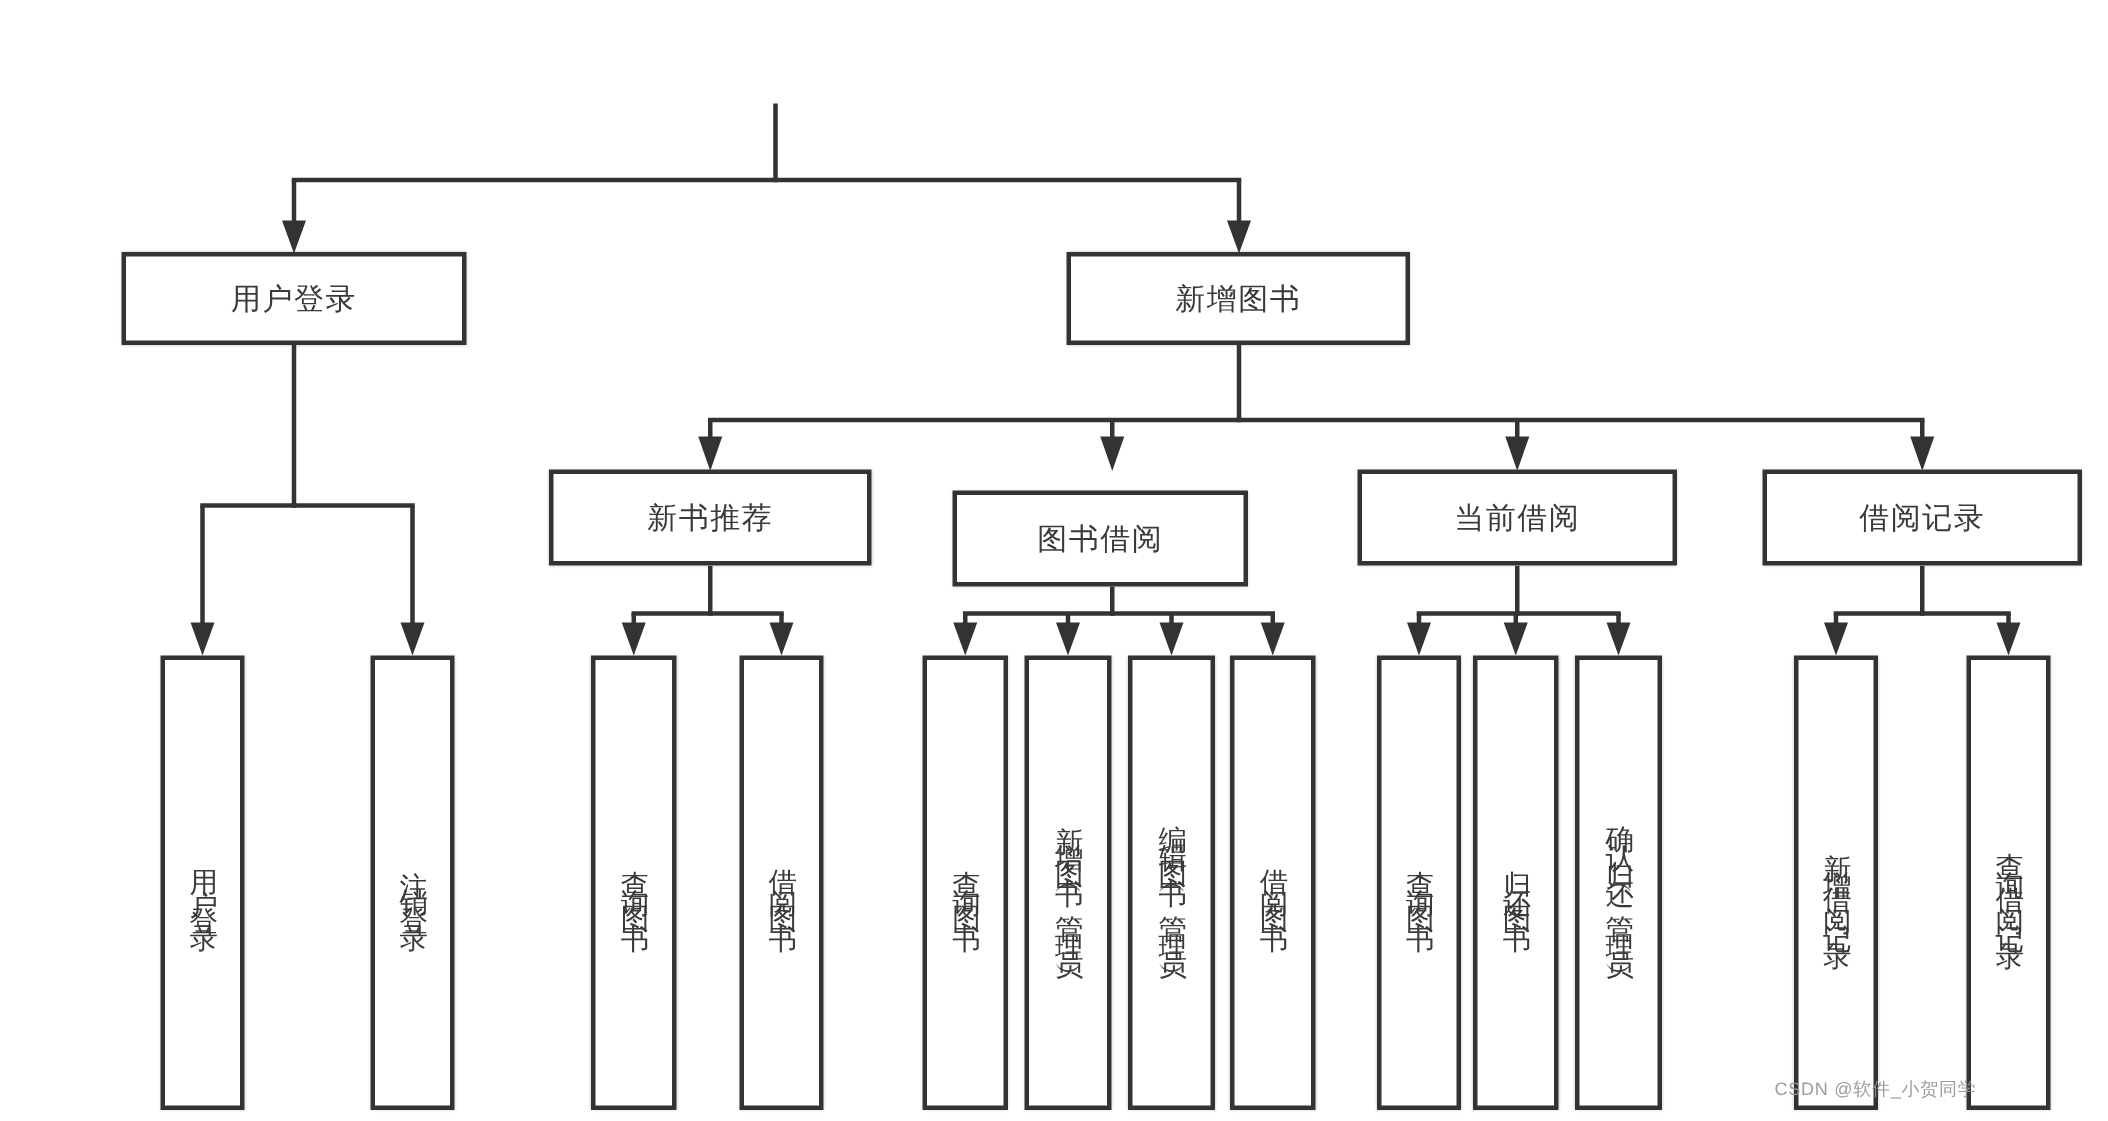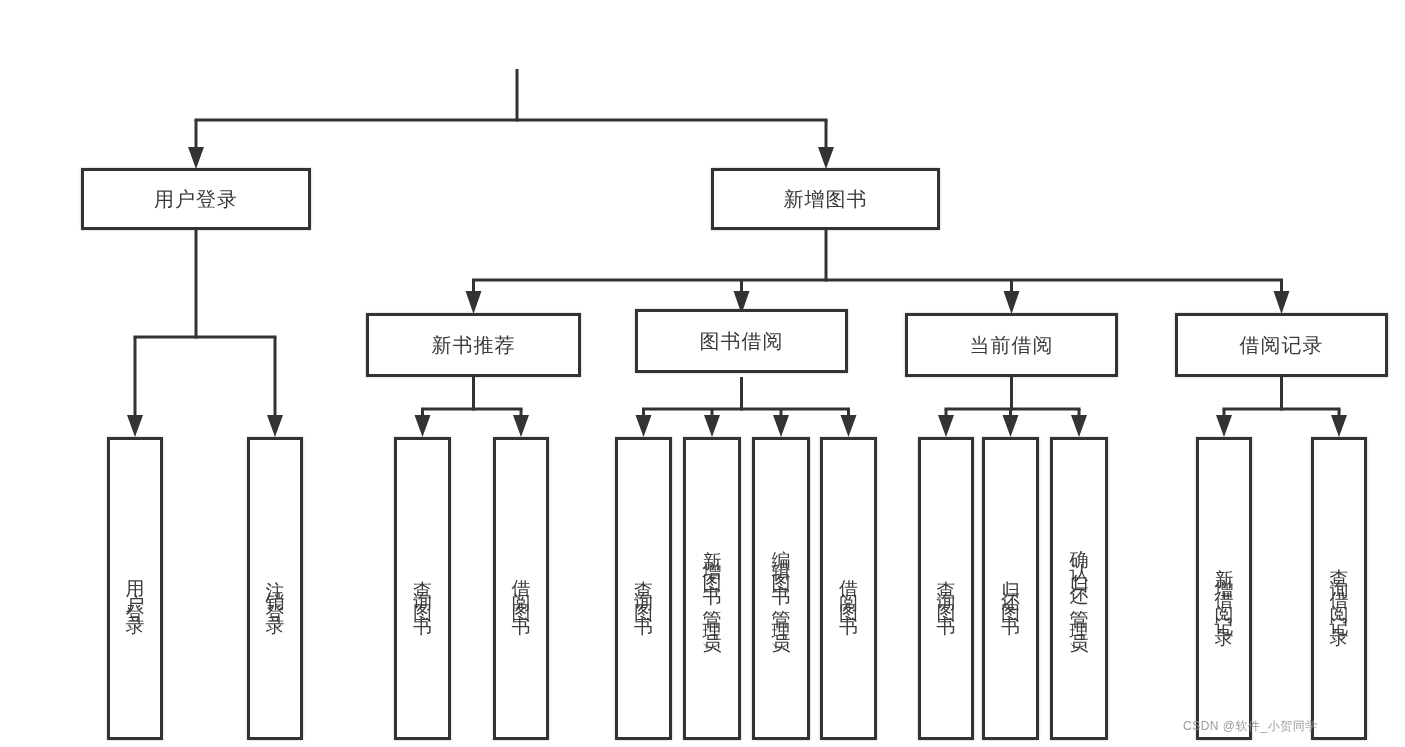--- a/index.html
+++ b/index.html
@@ -136,21 +136,21 @@
   <div class="node" style="left:81px; top:168px; width:230px; height:62px;">
     <span class="hlabel">用户登录</span>
   </div>
   <div class="node" style="left:711px; top:168px; width:229px; height:62px;">
     <span class="hlabel">新增图书</span>
   </div>
 
   <div class="node" style="left:366px; top:313px; width:215px; height:64px;">
     <span class="hlabel">新书推荐</span>
   </div>
-  <div class="node" style="left:635px; top:309px; width:213px; height:64px;">
+  <div class="node" style="left:635px; top:327px; width:197px; height:64px;">
     <span class="hlabel">图书借阅</span>
   </div>
   <div class="node" style="left:905px; top:313px; width:213px; height:64px;font-family:Liberation Serif, serif;">
     <span class="hlabel">当前借阅</span>
   </div>
   <div class="node" style="left:1175px; top:313px; width:213px; height:64px;align-items:center;">
     <span class="hlabel">借阅记录</span>
   </div>
 
   <div class="node leaf" style="left:107px; top:437px; width:56px; height:303px;">

